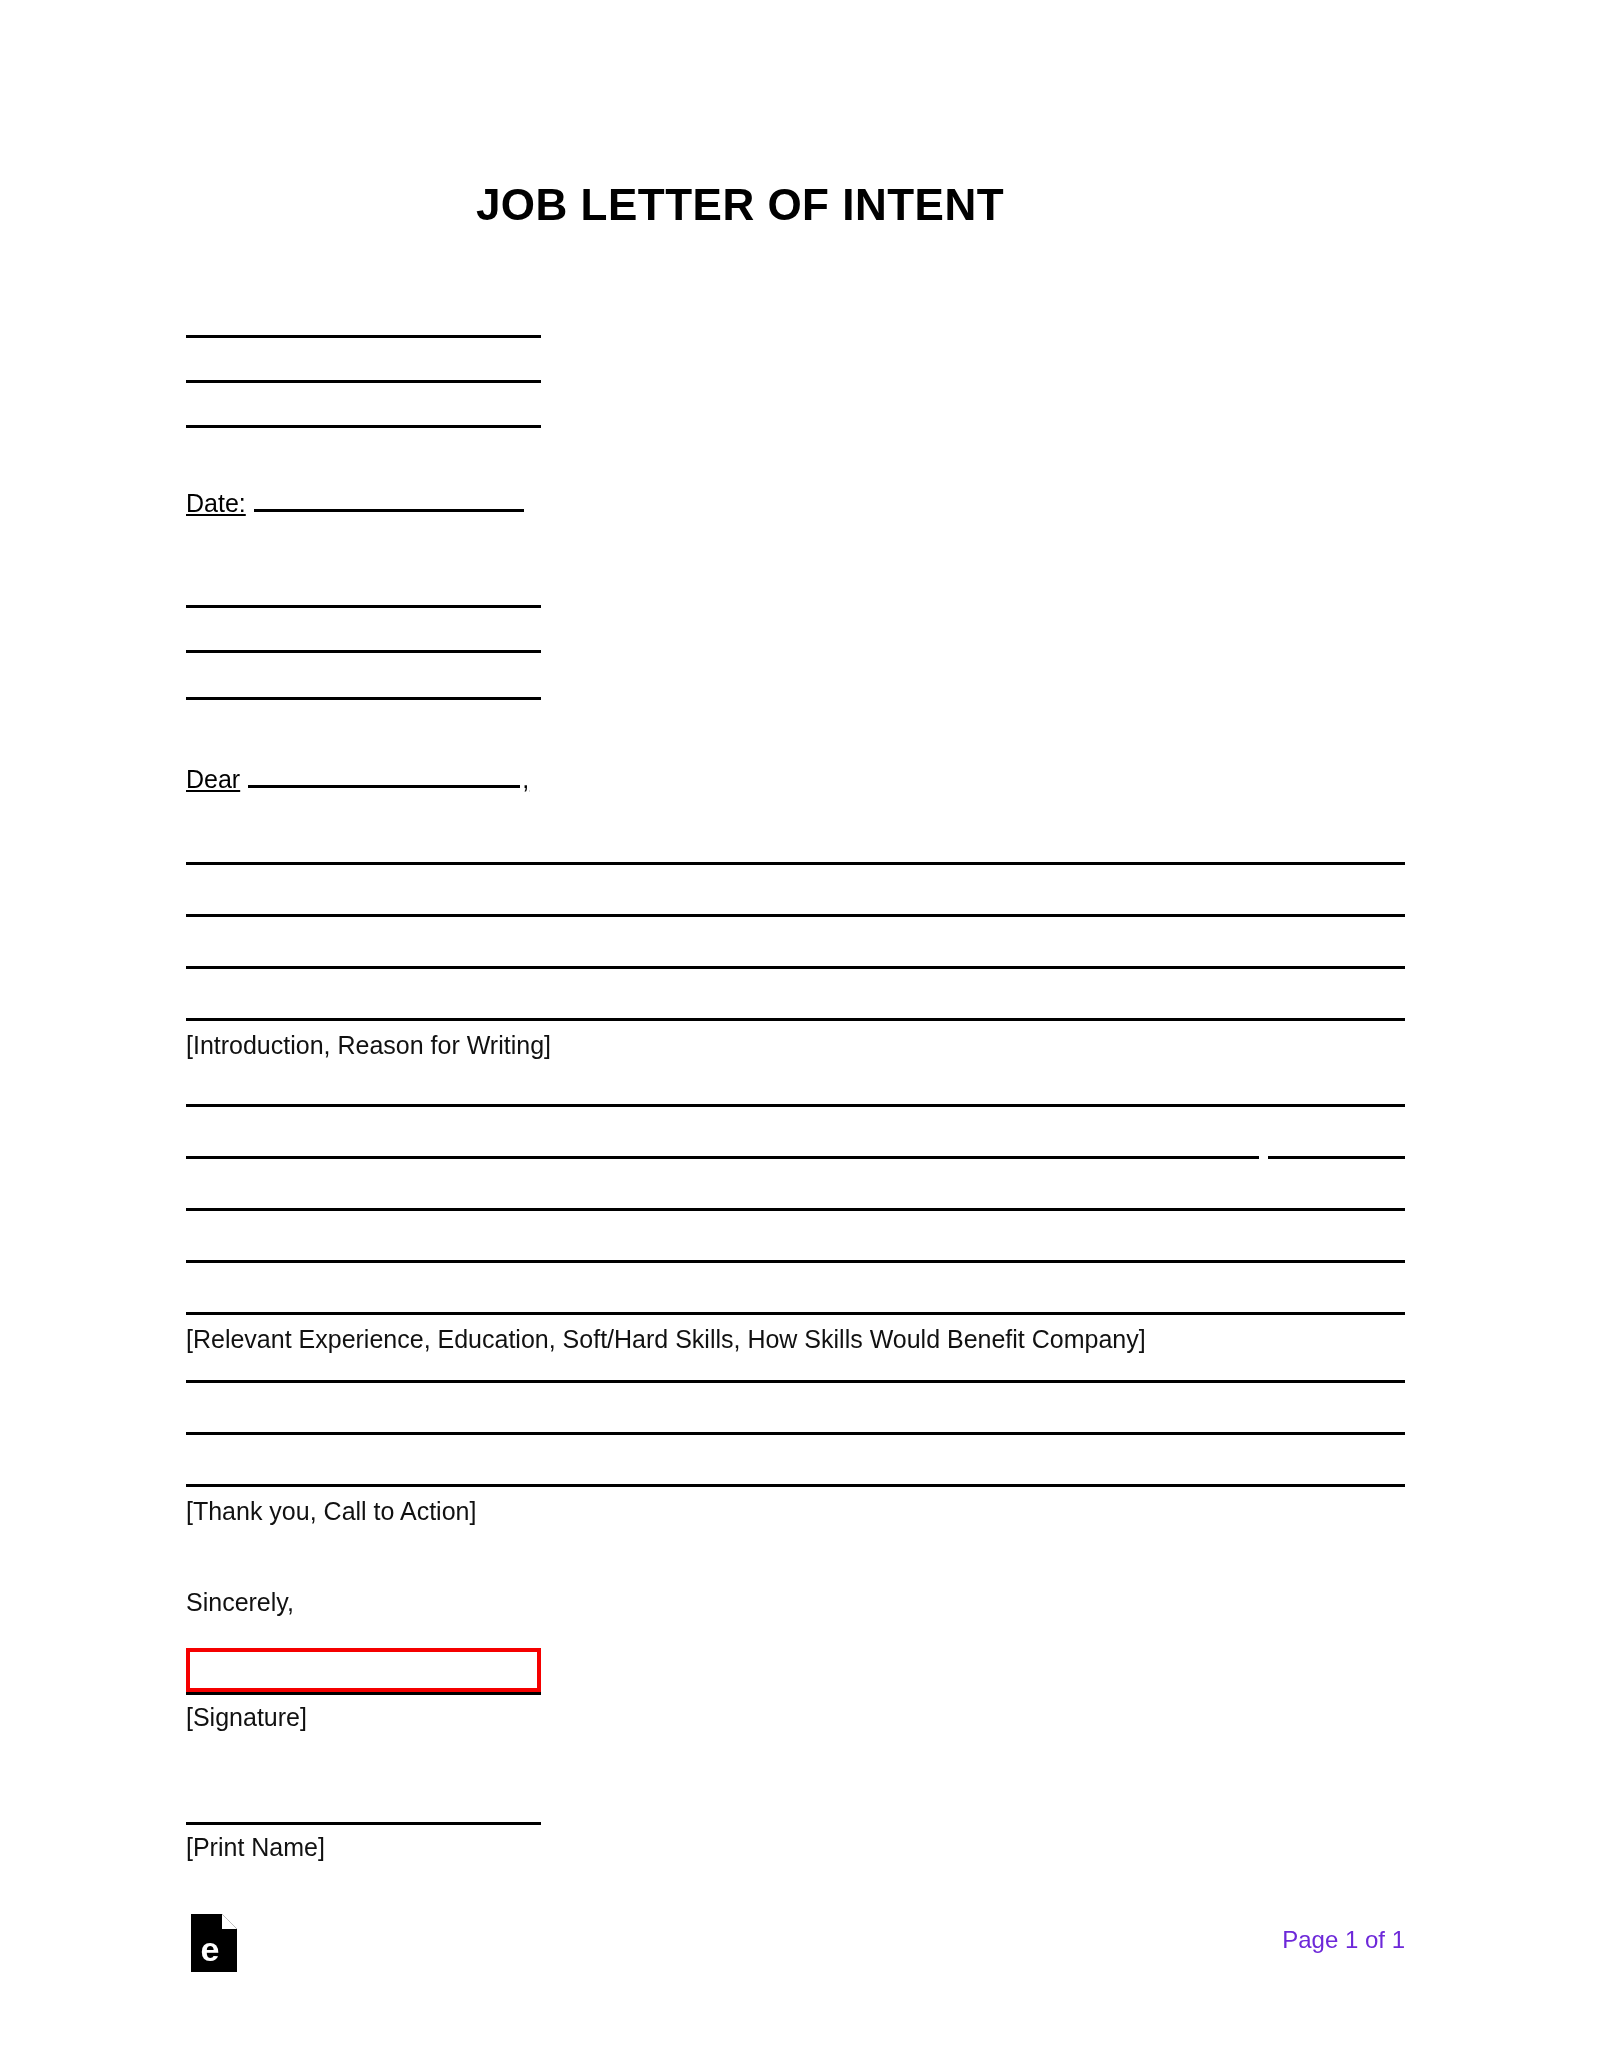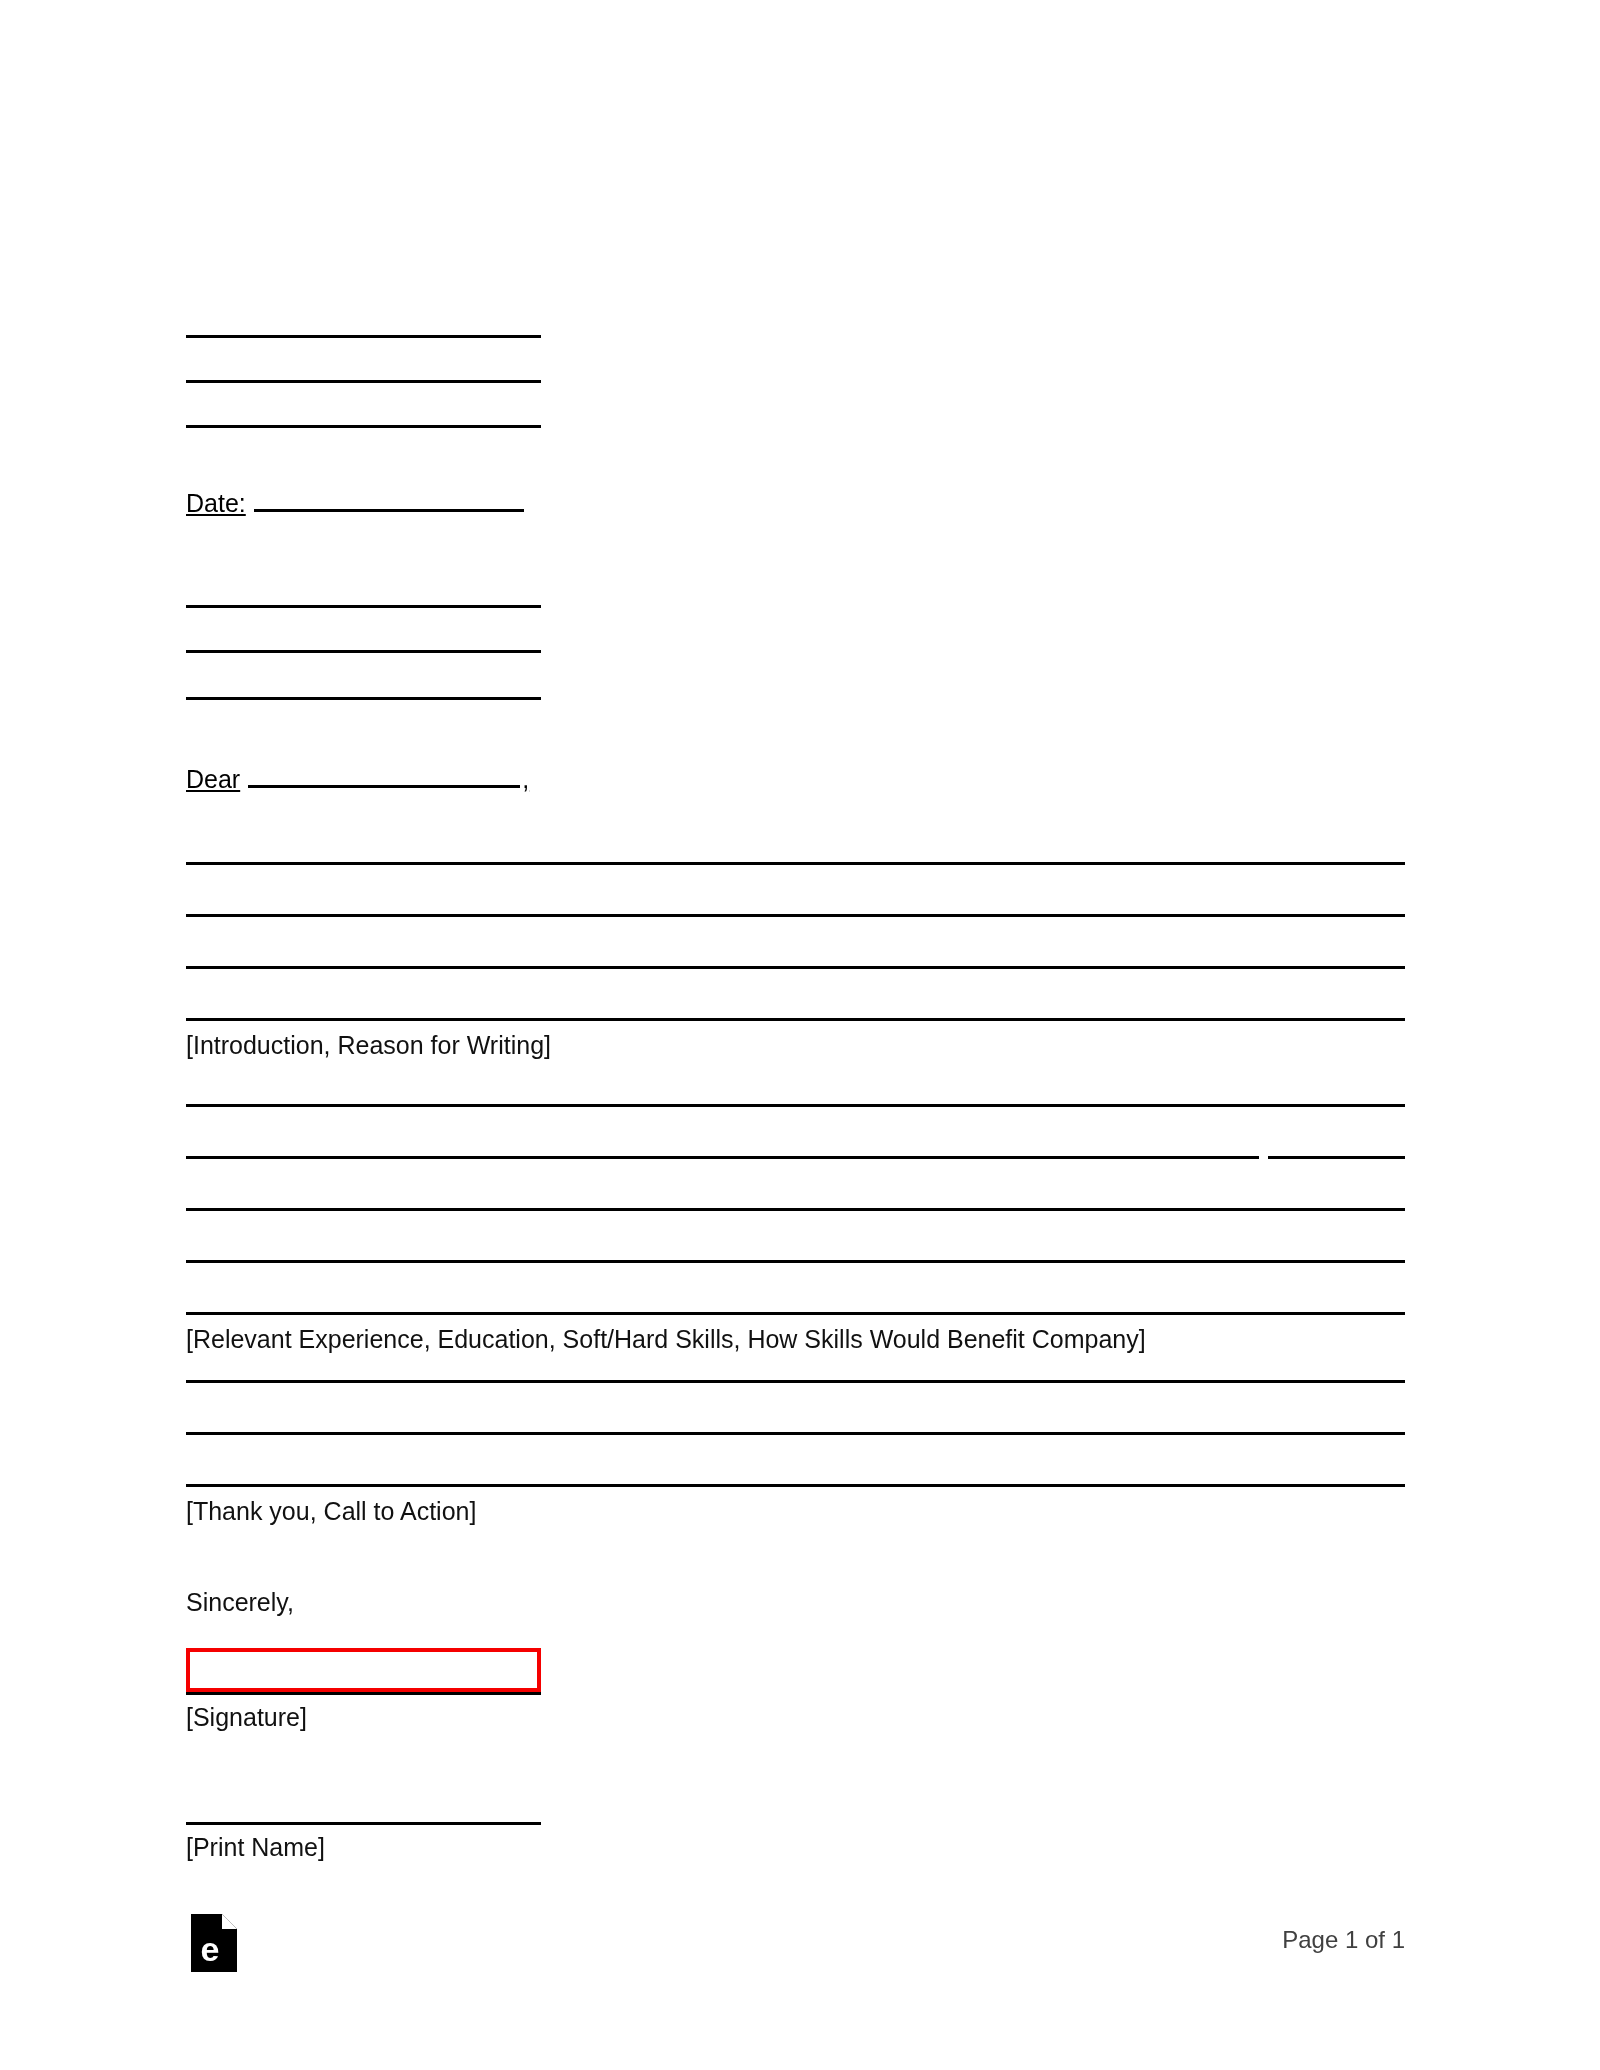--- a/index.html
+++ b/index.html
@@ -94,29 +94,30 @@
     left: 191px;
     top: 1914px;
     width: 46px;
     height: 58px;
   }
   .footer-page {
     position: absolute;
     right: 195px;
     top: 1926px;
     font-size: 24px;
-    color: #404040;
+    color: #6d28d9;
     white-space: nowrap;
   }
 </style>
 </head>
 <body>
 
 <div class="page">
 
+  <div class="doc-title">JOB LETTER OF INTENT</div>
 
   <div class="rule short" style="top:335px;"></div>
   <div class="rule short" style="top:380px;"></div>
   <div class="rule short" style="top:425px;"></div>
 
   <div class="inline-row" style="left:186px; top:487px;">
     <span class="label">Date:</span>
     <span class="fill" style="width:270px;"></span>
   </div>
 

